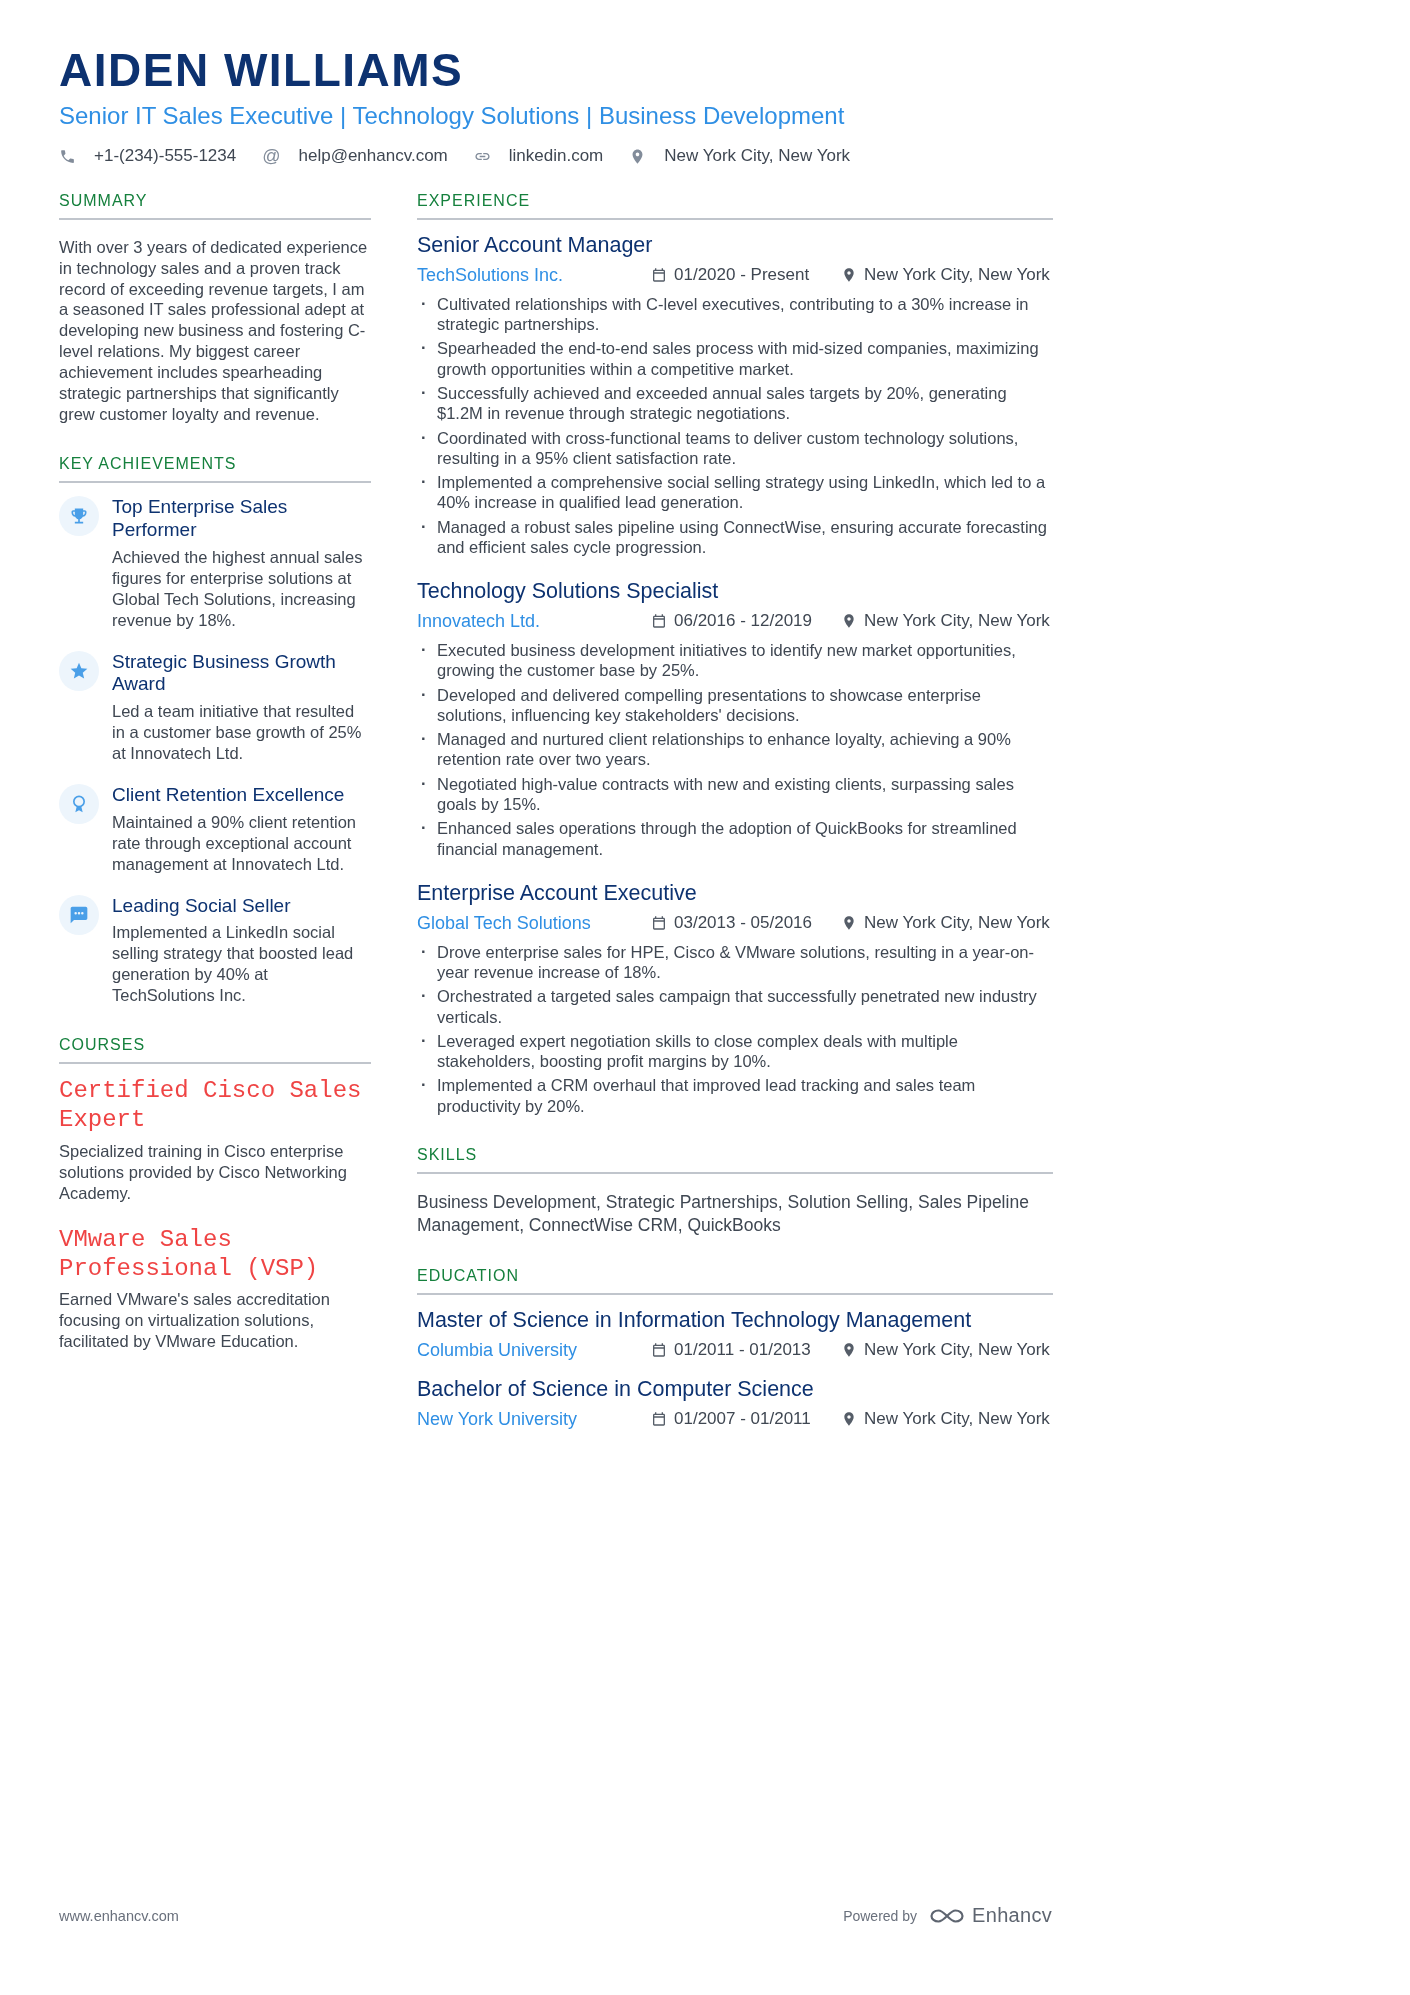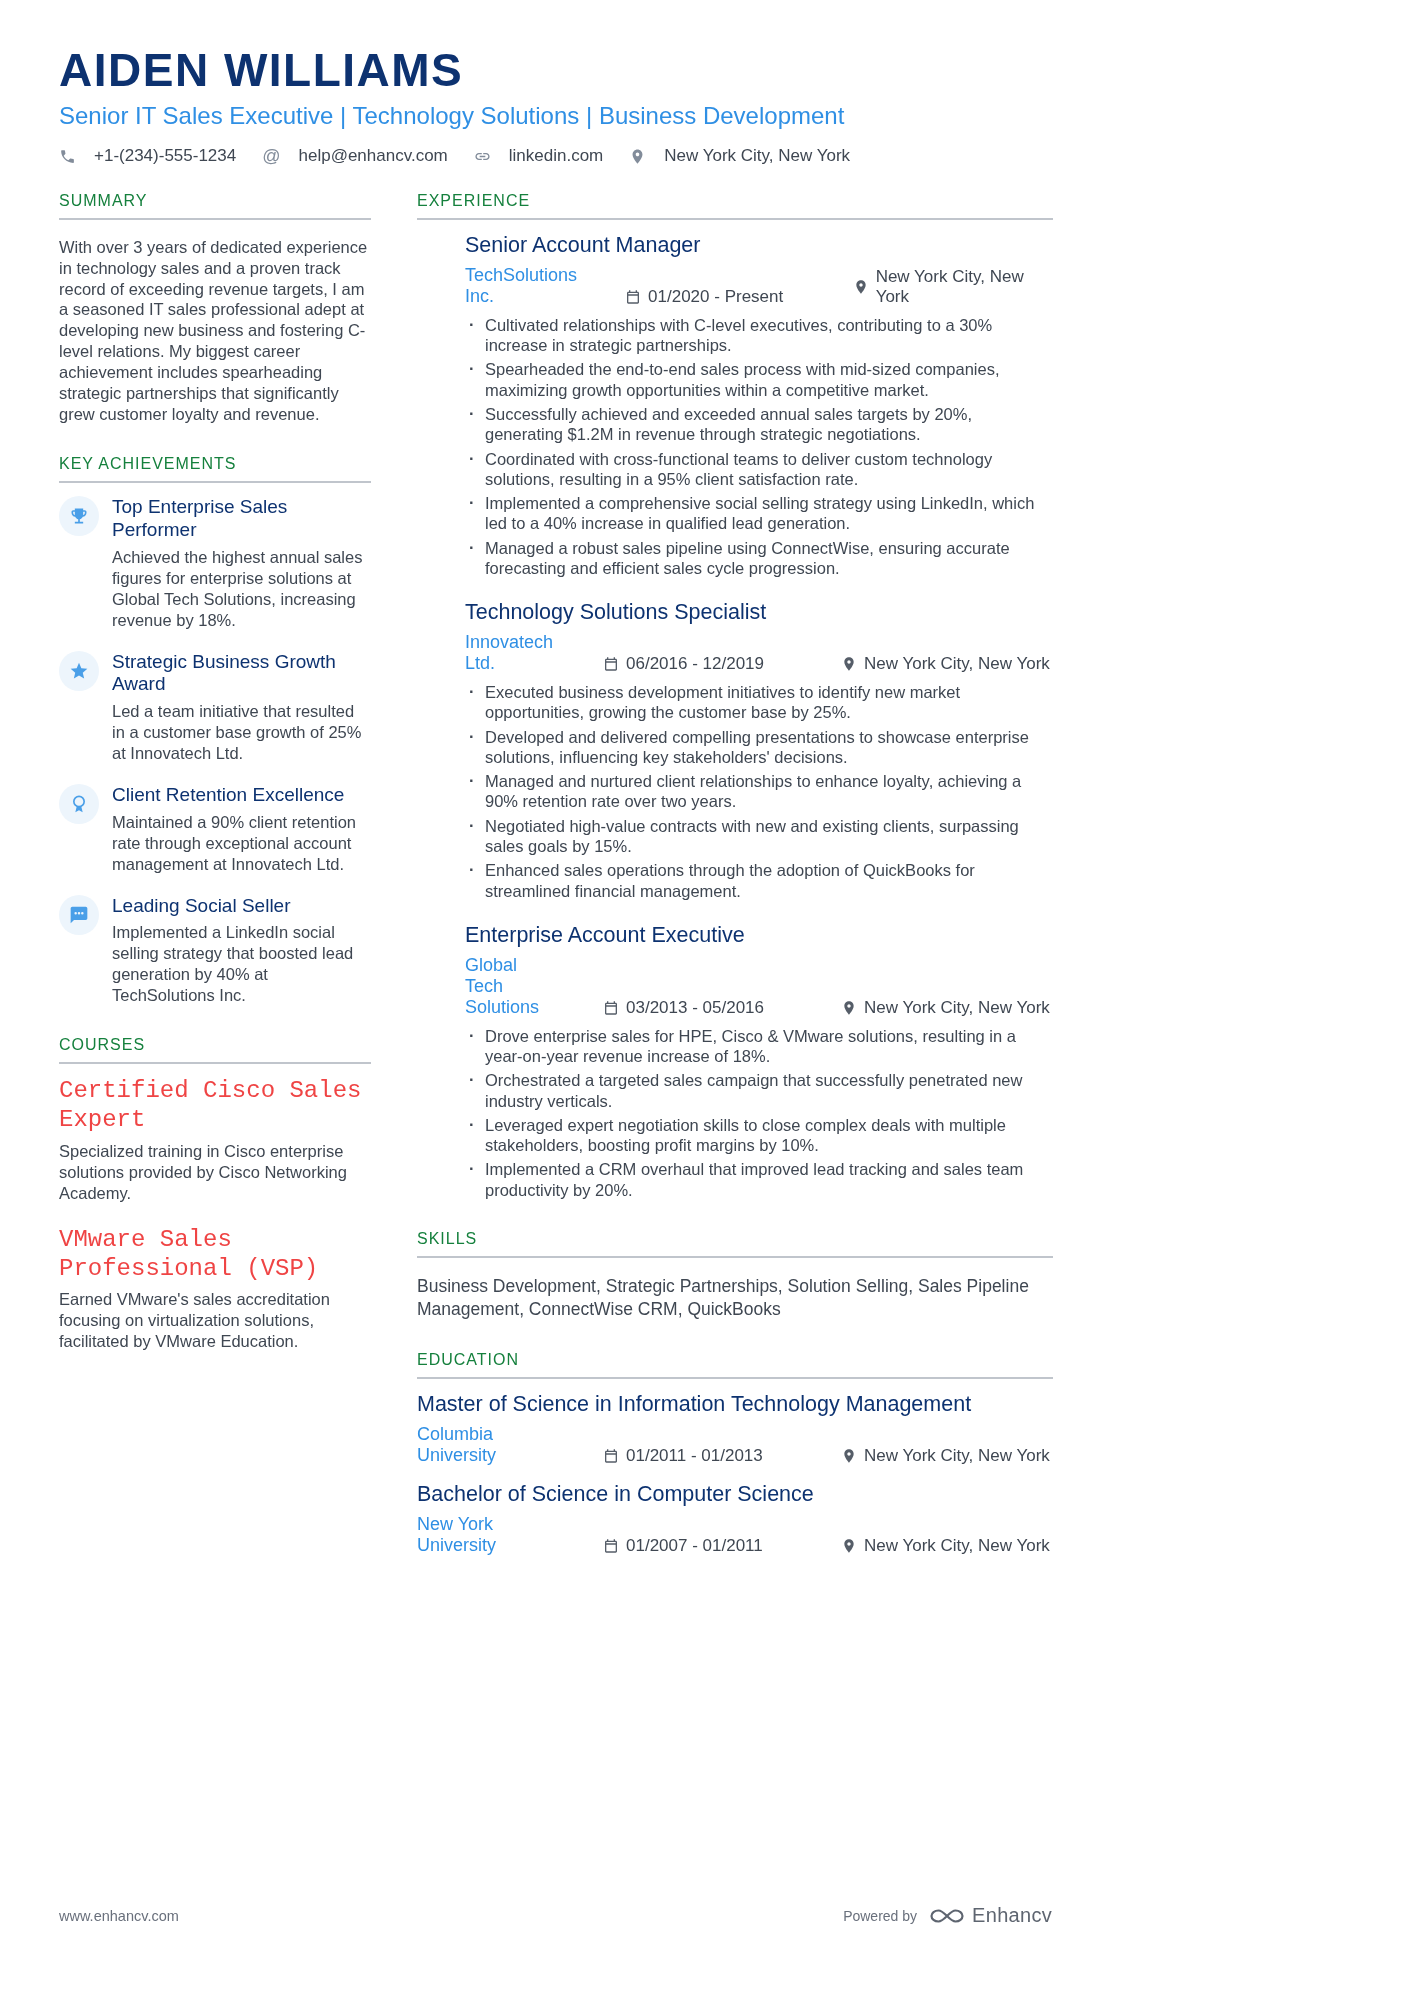--- a/index.html
+++ b/index.html
@@ -53,23 +53,23 @@
     flex: 0 0 auto; width: 40px; height: 40px; border-radius: 50%;
     background: #edf5fc; color: #4a9fe8;
     display: flex; align-items: center; justify-content: center;
   }
   .ach-icon svg { width: 20px; height: 20px; fill: currentColor; }
   .ach-title { font-size: 19px; color: #0d3270; line-height: 1.2; margin-bottom: 5px; }
   
   .course { margin-bottom: 22px; }
   .course-title { font-size: 24px; color: #ef4444; margin-bottom: 6px; line-height: 1.2; font-family: Liberation Mono, monospace; }
   
-  .job { margin-bottom: 22px; margin-left: 48px; }
+  .job { margin-bottom: 22px; }
   .job-title { font-size: 21.5px; color: #0d3270; font-weight: 400; margin: 0 0 6px 0; line-height: 1.2; }
-  .meta-row { display: flex; align-items: flex-end; margin-bottom: 8px; gap: 48px; }
+  .meta-row { display: flex; align-items: flex-start; margin-bottom: 8px; }
   .company, .school { font-size: 18px; color: #2f8fe4; flex: 1; }
   .meta-dates { width: 190px; display: flex; align-items: center; gap: 7px; font-size: 17px; color: #3f4752; }
   .meta-loc { width: 212px; display: flex; align-items: center; gap: 7px; font-size: 17px; color: #3f4752; }
   .micon { display: inline-flex; color: #555d68; }
   .micon svg { width: 16px; height: 16px; fill: currentColor; }
   .bullets { list-style: none; margin: 0; padding: 0; }
   .bullets li { position: relative; padding-left: 20px; font-size: 16.5px; line-height: 1.23; margin-bottom: 4px; }
   .bullets li::before { content: "·"; position: absolute; left: 4px; top: -1px; font-weight: 700; color: #3f4752; }
   .skills-text { font-size: 17.5px; line-height: 1.3; color: #3f4752; }
   .edu { margin-bottom: 16px; }

